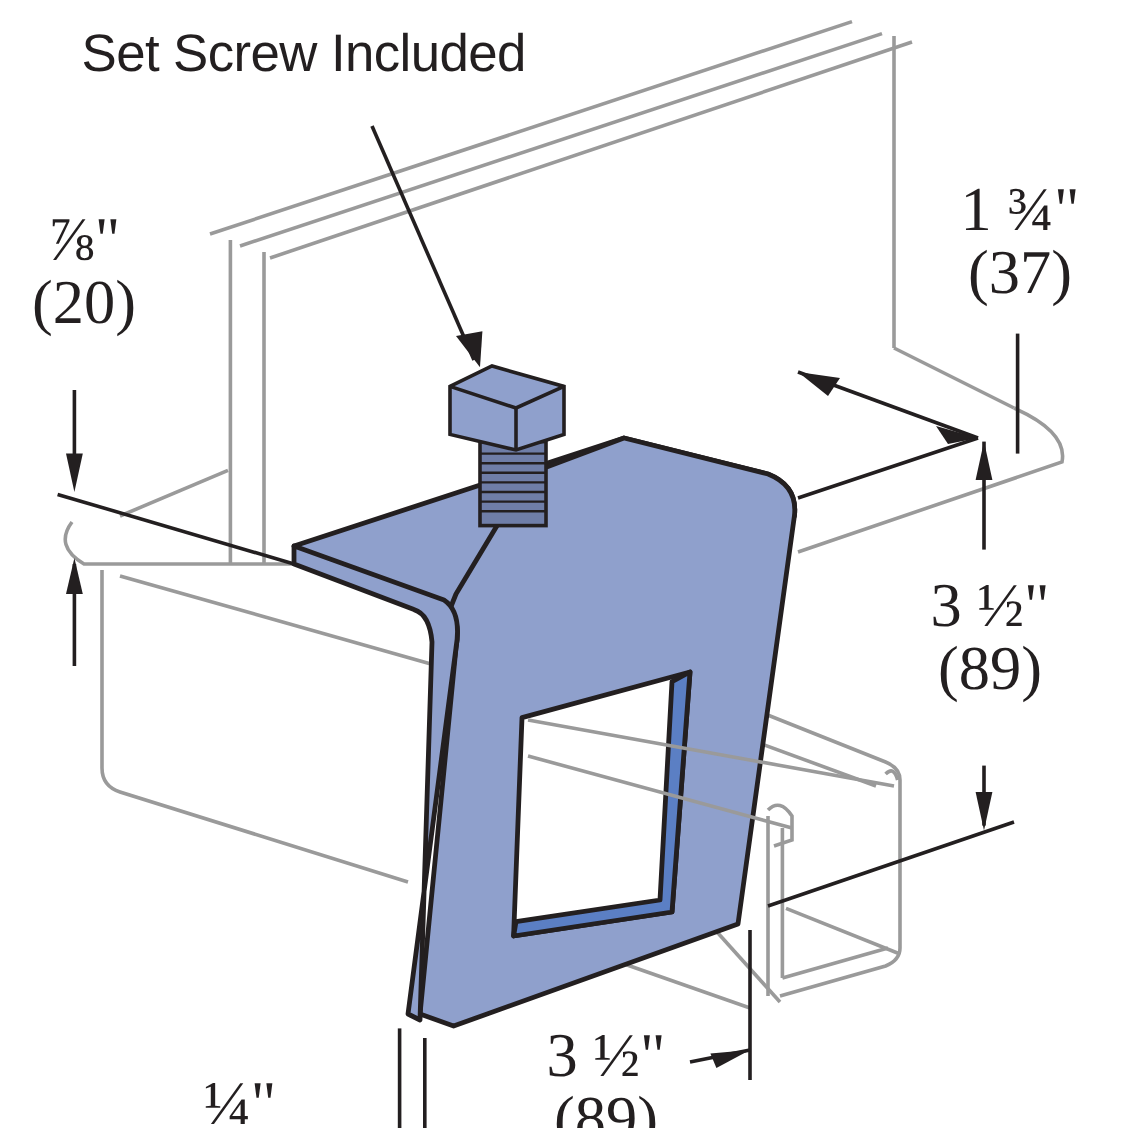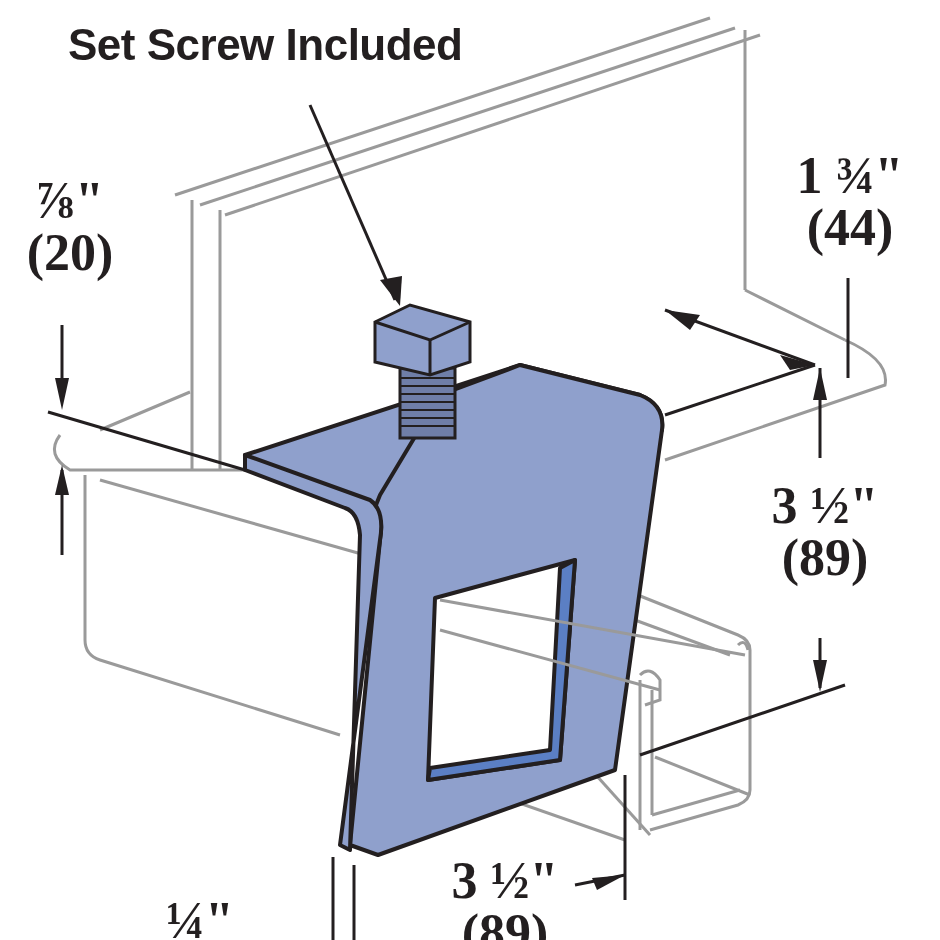--- a/index.html
+++ b/index.html
@@ -1,17 +1,17 @@
 <!DOCTYPE html>
 <html><head>
 <meta charset="utf-8">
 <style>
   html, body { margin:0; padding:0; background:#ffffff; }
   body { width:940px; height:940px; overflow:hidden; position:relative; font-family:"Liberation Sans", sans-serif; }
-  #stage { position:absolute; left:0; top:0; width:772px; height:940px;font-weight:bold; }
+  #stage { position:absolute; left:0; top:0; width:772px; height:940px; }
   .lbl { position:absolute; color:#231f20; white-space:nowrap; }
   .callout { font-family:"Liberation Sans", sans-serif; font-size:44px; letter-spacing:-0.5px; }
   .dim { font-family:"Liberation Serif", serif; font-size:52px; line-height:1; text-align:center; }
 </style>
 </head>
 <body>
 
 <div id="stage">
   <svg width="940" height="940" viewBox="0 0 940 940">
 
@@ -117,21 +117,21 @@
   
   <div class="lbl callout" style="left:68px; top:20px;">Set Screw Included</div>
 
   <div class="lbl dim" style="left:10px; top:175px; width:120px;">
     <div>⅞"</div>
     <div>(20)</div>
   </div>
 
   <div class="lbl dim" style="left:780px; top:150px; width:140px;">
     <div>1 ¾"</div>
-    <div>(44)</div>
+    <div>(37)</div>
   </div>
 
   <div class="lbl dim" style="left:755px; top:480px; width:140px;">
     <div>3 ½"</div>
     <div>(89)</div>
   </div>
 
   <div class="lbl dim" style="left:430px; top:855px; width:150px;">
     <div>3 ½"</div>
     <div>(89)</div>

